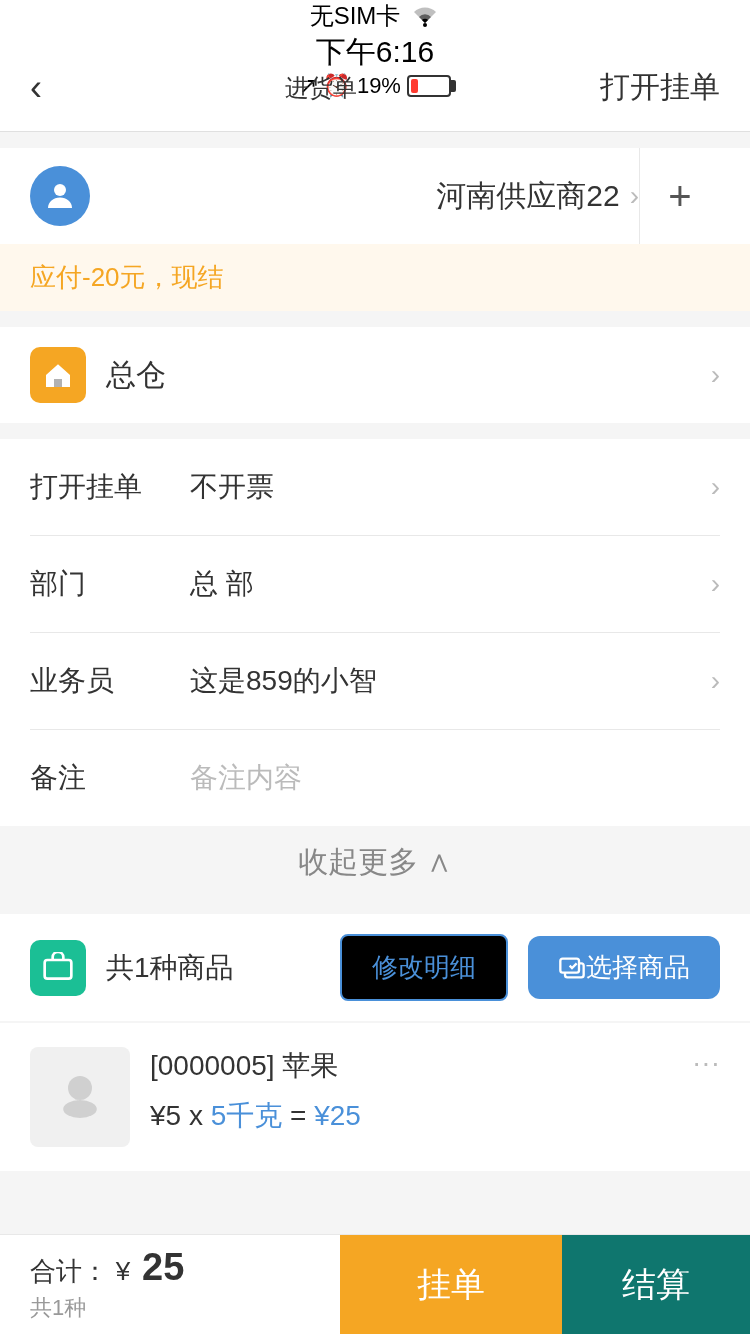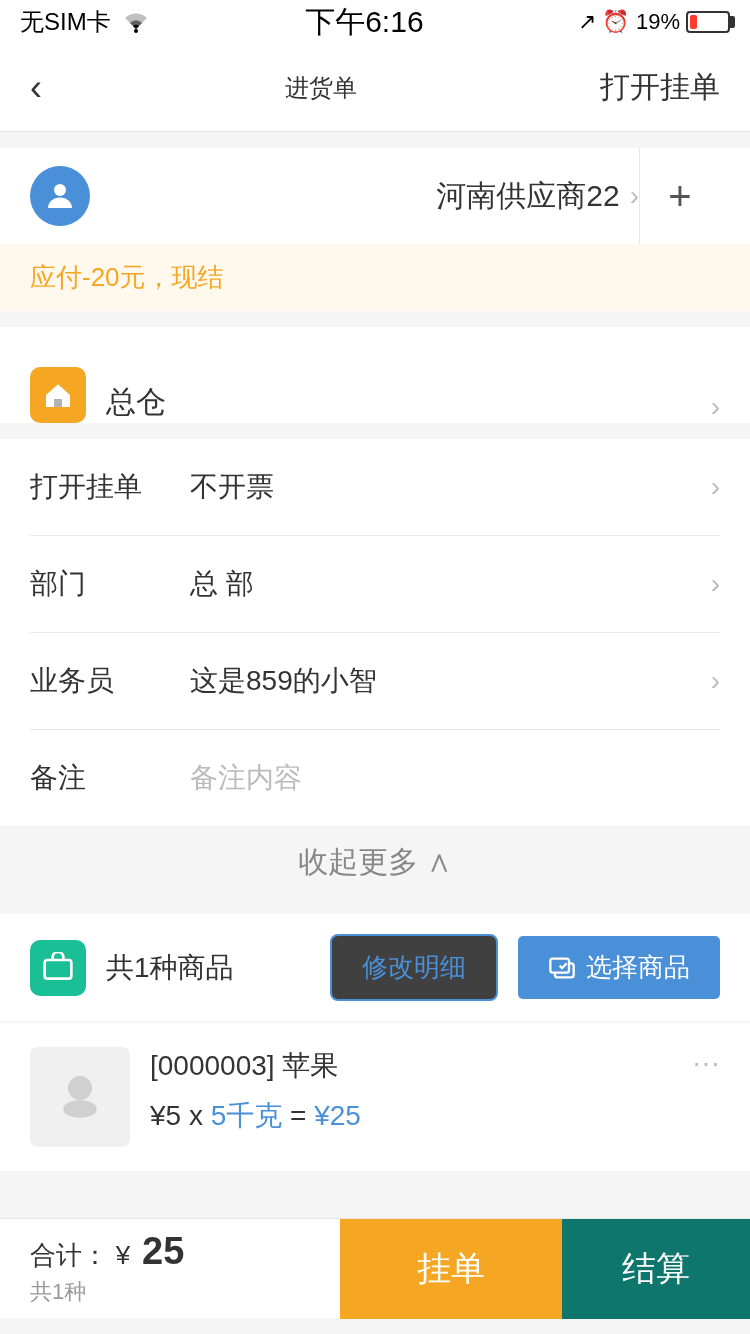--- a/index.html
+++ b/index.html
@@ -17,20 +17,21 @@
     
     .status-bar {
       height: 44px;
       background: #fff;
       display: flex;
       align-items: center;
       justify-content: space-between;
       padding: 0 20px;
       font-size: 24px;
       color: #000;
+      flex-direction: column;
     }
     .status-bar-left { display: flex; align-items: center; gap: 10px; }
     .status-bar-center { font-size: 30px; font-weight: 500; }
     .status-bar-right { display: flex; align-items: center; gap: 6px; font-size: 22px; }
     .battery-icon {
       width: 44px; height: 22px; border: 2px solid #333; border-radius: 4px; position: relative; display: inline-flex; align-items: center; padding: 2px;
     }
     .battery-icon::after { content:''; position:absolute; right:-7px; top:50%; transform:translateY(-50%); width:5px; height:12px; background:#333; border-radius:0 2px 2px 0; }
     .battery-fill { height: 100%; width: 19%; background: #ff3b30; border-radius: 2px; }
 
@@ -82,21 +83,21 @@
       background: #fff8ed;
       padding: 16px 30px;
       font-size: 26px;
       color: #f5a623;
     }
 
     
     .warehouse-section {
       background: #fff;
       display: flex;
-      align-items: flex-end;
+      align-items: center;
       padding: 0 30px;
       height: 96px;
     }
     .warehouse-icon {
       width: 56px; height: 56px; border-radius: 10px; background: #f5a623;
       display: flex; align-items: center; justify-content: center;
       margin-right: 20px; flex-shrink: 0;
     }
     .warehouse-icon svg { width: 32px; height: 32px; fill: #fff; }
     .warehouse-name { flex: 1; font-size: 30px; color: #333; }
@@ -134,27 +135,27 @@
       gap: 20px;
       margin-top: 0;
     }
     .product-count-icon {
       width: 56px; height: 56px; border-radius: 10px; background: #1bbf95;
       display: flex; align-items: center; justify-content: center; flex-shrink: 0;
     }
     .product-count-icon svg { width: 32px; height: 32px; fill: #fff; }
     .product-count-text { flex: 1; font-size: 28px; color: #333; }
     .btn-outline {
-      border: 2px solid #4a90d9; color: #4a90d9; background: #404040;
+      border: 2px solid #4a90d9; color: #4a90d9; background: #000000;
       padding: 14px 30px; border-radius: 8px; font-size: 26px; cursor: pointer;
     }
     .btn-primary {
       background: #4a90d9; color: #fff; border: none;
-      padding: 14px 30px; border-radius: 5px; font-size: 26px;
-      display: flex; align-items: center; gap: 10px; cursor: pointer;
+      padding: 14px 30px; border-radius: 12px; font-size: 26px;
+      display: flex; align-items: center; gap: 0; cursor: pointer;
     }
 
     
     .product-item {
       background: #fff;
       display: flex;
       align-items: flex-start;
       padding: 24px 30px;
       gap: 20px;
       margin-top: 2px;
@@ -166,21 +167,21 @@
     .product-thumb svg { width: 60px; height: 60px; opacity: 0.3; }
     .product-info { flex: 1; }
     .product-name { font-size: 28px; color: #333; margin-bottom: 12px; }
     .product-price { font-size: 28px; color: #333; }
     .product-price .highlight { color: #4a90d9; }
     .product-menu { color: #bbb; font-size: 28px; cursor: pointer; white-space: nowrap; }
 
     
     .bottom-bar {
       position: fixed;
-      bottom: 16px; left: 0;
+      bottom: 0; left: 0;
       width: 750px;
       height: 100px;
       display: flex;
       align-items: center;
       background: #fff;
       border-top: 1px solid #e8e8e8;
     }
     .total-section { flex: 1; padding: 0 30px; }
     .total-label { font-size: 26px; color: #333; }
     .total-amount { font-size: 38px; font-weight: 600; color: #333; display: inline; }
@@ -311,21 +312,21 @@
 <div class="product-item">
   <div class="product-thumb">
     <svg viewBox="0 0 100 100">
       <circle cx="50" cy="35" r="20" fill="#888"></circle>
       <ellipse cx="50" cy="70" rx="28" ry="15" fill="#888"></ellipse>
       <text x="50" y="55" text-anchor="middle" font-size="10" fill="#888">响+</text>
     </svg>
   </div>
   <div class="product-info">
     <div class="product-name">
-      <span>[0000003] </span>
+      <span>[0000005] </span>
       <span>苹果</span>
     </div>
     <div class="product-price">
       <span>¥5 x </span><span class="highlight">5千克</span><span> = </span><span class="highlight">¥25</span>
     </div>
   </div>
   <div class="product-menu">···</div>
 </div>
 
 <div style="height: 110px;"></div>

